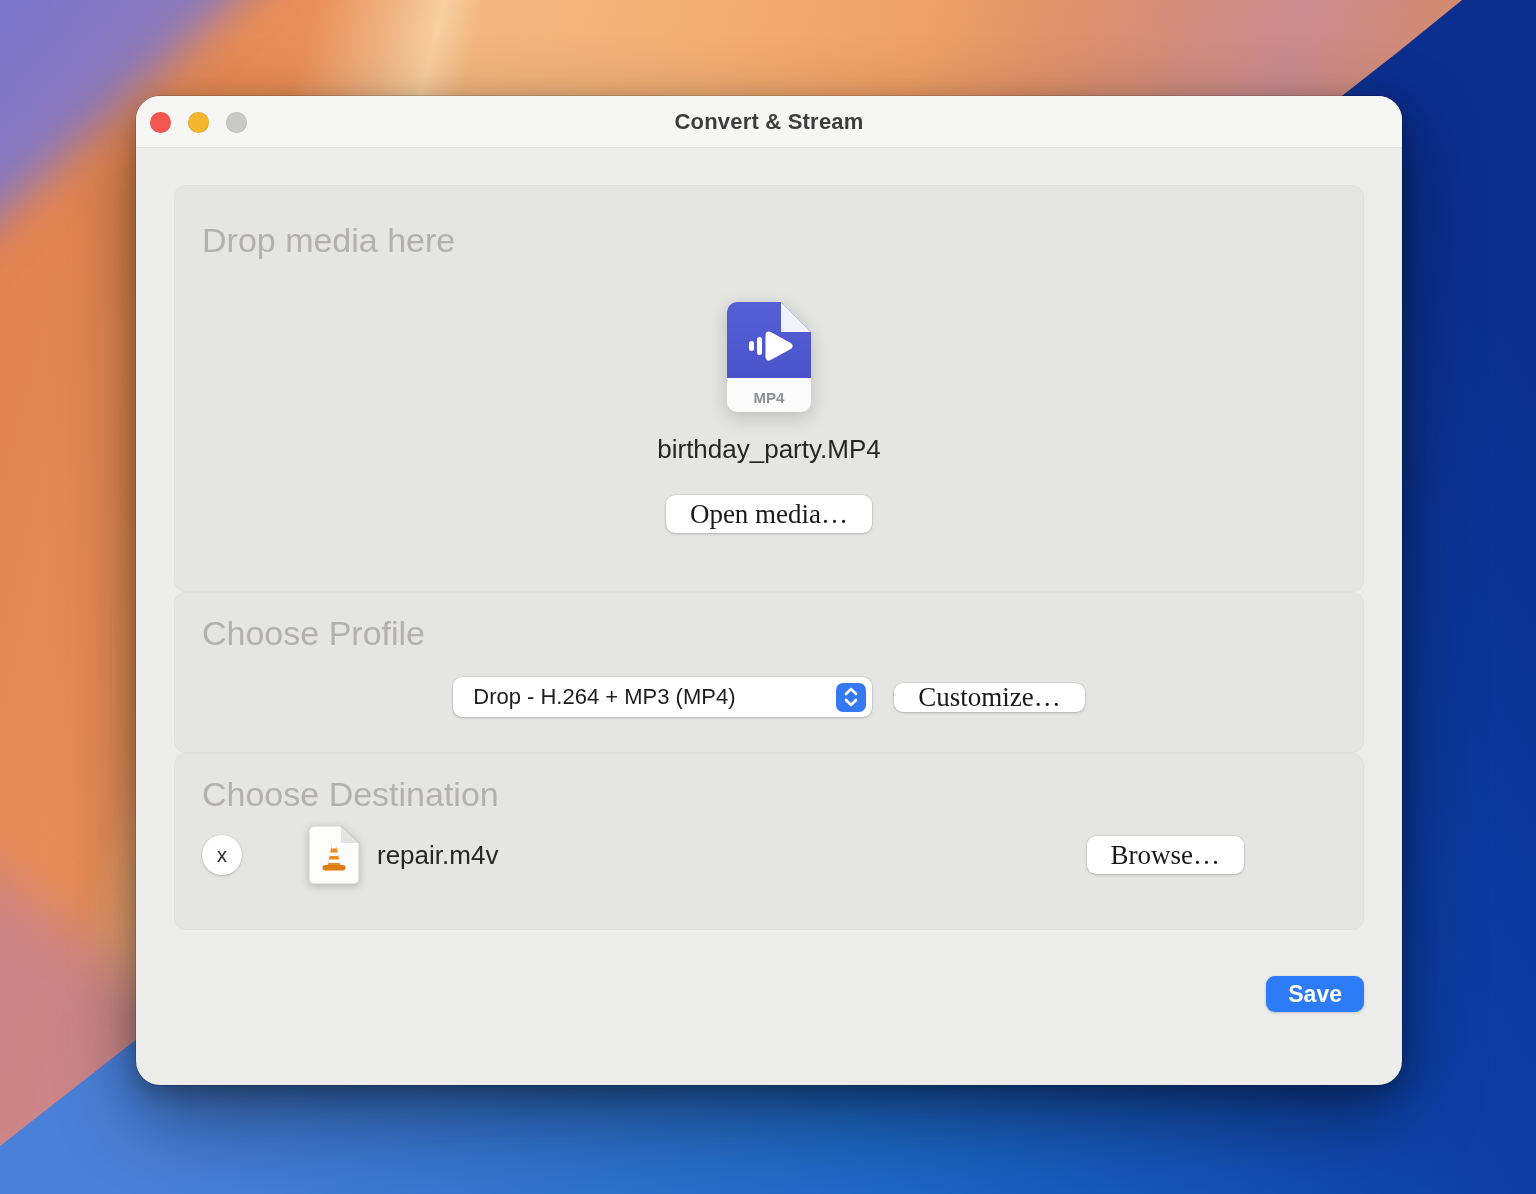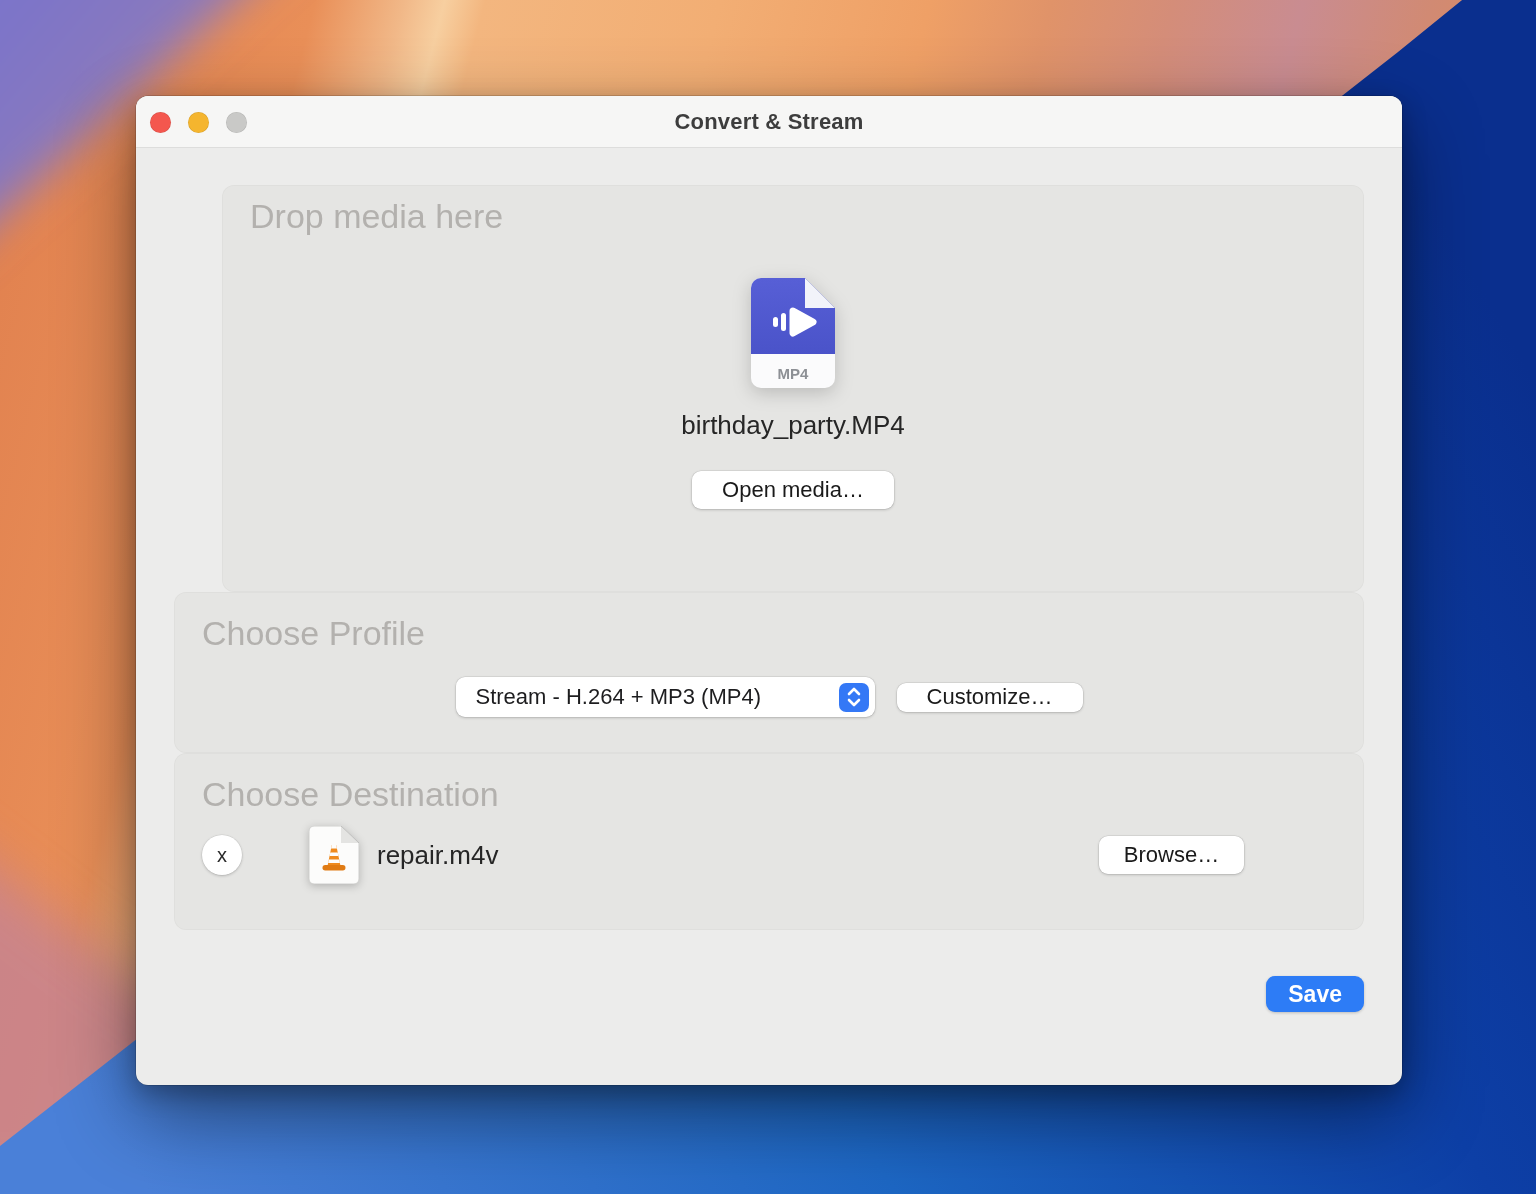--- a/index.html
+++ b/index.html
@@ -5,21 +5,21 @@
   * { margin: 0; padding: 0; box-sizing: border-box; }
   html, body { width: 1536px; height: 1194px; overflow: hidden; }
   body { font-family: "Liberation Sans", "DejaVu Sans", sans-serif; }
 
   .desktop { position: relative; width: 1536px; height: 1194px; overflow: hidden; }
   .wallpaper { position: absolute; inset: 0; display: block; }
 
   
   .window {
     position: absolute; left: 136px; top: 96px; width: 1266px; height: 989px;
-    background: #ececeb; border-radius: 12px; overflow: hidden;
+    background: #ececeb; border-radius: 24px; overflow: hidden;
     box-shadow: 0 0 0 0.5px rgba(0,0,0,0.28), 0 30px 80px rgba(0,0,0,0.45), 0 8px 24px rgba(0,0,0,0.25);
   }
   .titlebar {
     position: relative; height: 52px; background: #f6f6f5;
     border-bottom: 1px solid rgba(0,0,0,0.10);
     display: flex; align-items: center;
   }
   .traffic { position: absolute; left: 14px; top: 0; height: 52px; display: flex; align-items: center; gap: 17px; }
   .tl { width: 21px; height: 21px; border-radius: 50%; display: inline-block; }
   .tl.red    { background: #f4574e; box-shadow: inset 0 0 0 0.5px rgba(0,0,0,0.12); }
@@ -34,31 +34,31 @@
 
   .panel {
     background: #e5e5e3; border-radius: 12px;
     box-shadow: inset 0 0 0 1px rgba(0,0,0,0.025);
   }
   .panel-heading {
     font-size: 34px; color: #b3b1ae; font-weight: 400;
   }
 
   
-  .drop-panel { height: 407px; padding: 12px 28px 0 28px; display: flex; flex-direction: column; margin-left: 48px; }
+  .drop-panel { height: 407px; padding: 36px 28px 0 28px; display: flex; flex-direction: column; }
   .file-stack { display: flex; flex-direction: column; align-items: center; margin-top: 42px; }
   .mp4-icon-wrap { width: 84px; height: 110px; position: relative; filter: drop-shadow(0 5px 9px rgba(0,0,0,0.18)); }
   .file-name { margin-top: 22px; font-size: 26px; color: #262626; }
   .open-media-row { margin-top: 30px; }
 
   
   .mac-btn {
     background: #ffffff; border: none; border-radius: 9px;
-    font-family: Liberation Sans, sans-serif;
-    font-size: 22px; color: #1a1a1a; cursor: pointer;
+    font-family: Liberation Serif, serif;
+    font-size: 27px; color: #1a1a1a; cursor: pointer;
     box-shadow: 0 0 0 0.5px rgba(0,0,0,0.10), 0 1px 3px rgba(0,0,0,0.18);
     display: inline-flex; align-items: center; justify-content: center;
   }
   .open-media-btn { height: 38px; padding: 0 24px; min-width: 202px; }
   .customize-btn  { height: 29px; padding: 0 24px; min-width: 186px; }
   .browse-btn     { height: 38px; padding: 8px 24px; min-width: 145px; }
 
   
   .profile-panel { height: 161px; padding: 22px 28px 0 28px; }
   .profile-row { margin-top: 24px; display: flex; justify-content: center; align-items: center; gap: 22px; }
@@ -186,21 +186,21 @@
           <div class="open-media-row">
             <button class="mac-btn open-media-btn">Open media…</button>
           </div>
         </div>
       </section>
 
       <section class="panel profile-panel">
         <div class="panel-heading">Choose Profile</div>
         <div class="profile-row">
           <div class="select">
-            <span class="select-label">Stream - H.264 + MP3 (MP4)</span>
+            <span class="select-label">Drop - H.264 + MP3 (MP4)</span>
             <span class="stepper">
               <svg width="20" height="22" viewBox="0 0 20 22">
                 <path d="M5 8 L10 3 L15 8" fill="none" stroke="#ffffff" stroke-width="2.6" stroke-linecap="round" stroke-linejoin="round"></path>
                 <path d="M5 14 L10 19 L15 14" fill="none" stroke="#ffffff" stroke-width="2.6" stroke-linecap="round" stroke-linejoin="round"></path>
               </svg>
             </span>
           </div>
           <button class="mac-btn customize-btn">Customize…</button>
         </div>
       </section>

